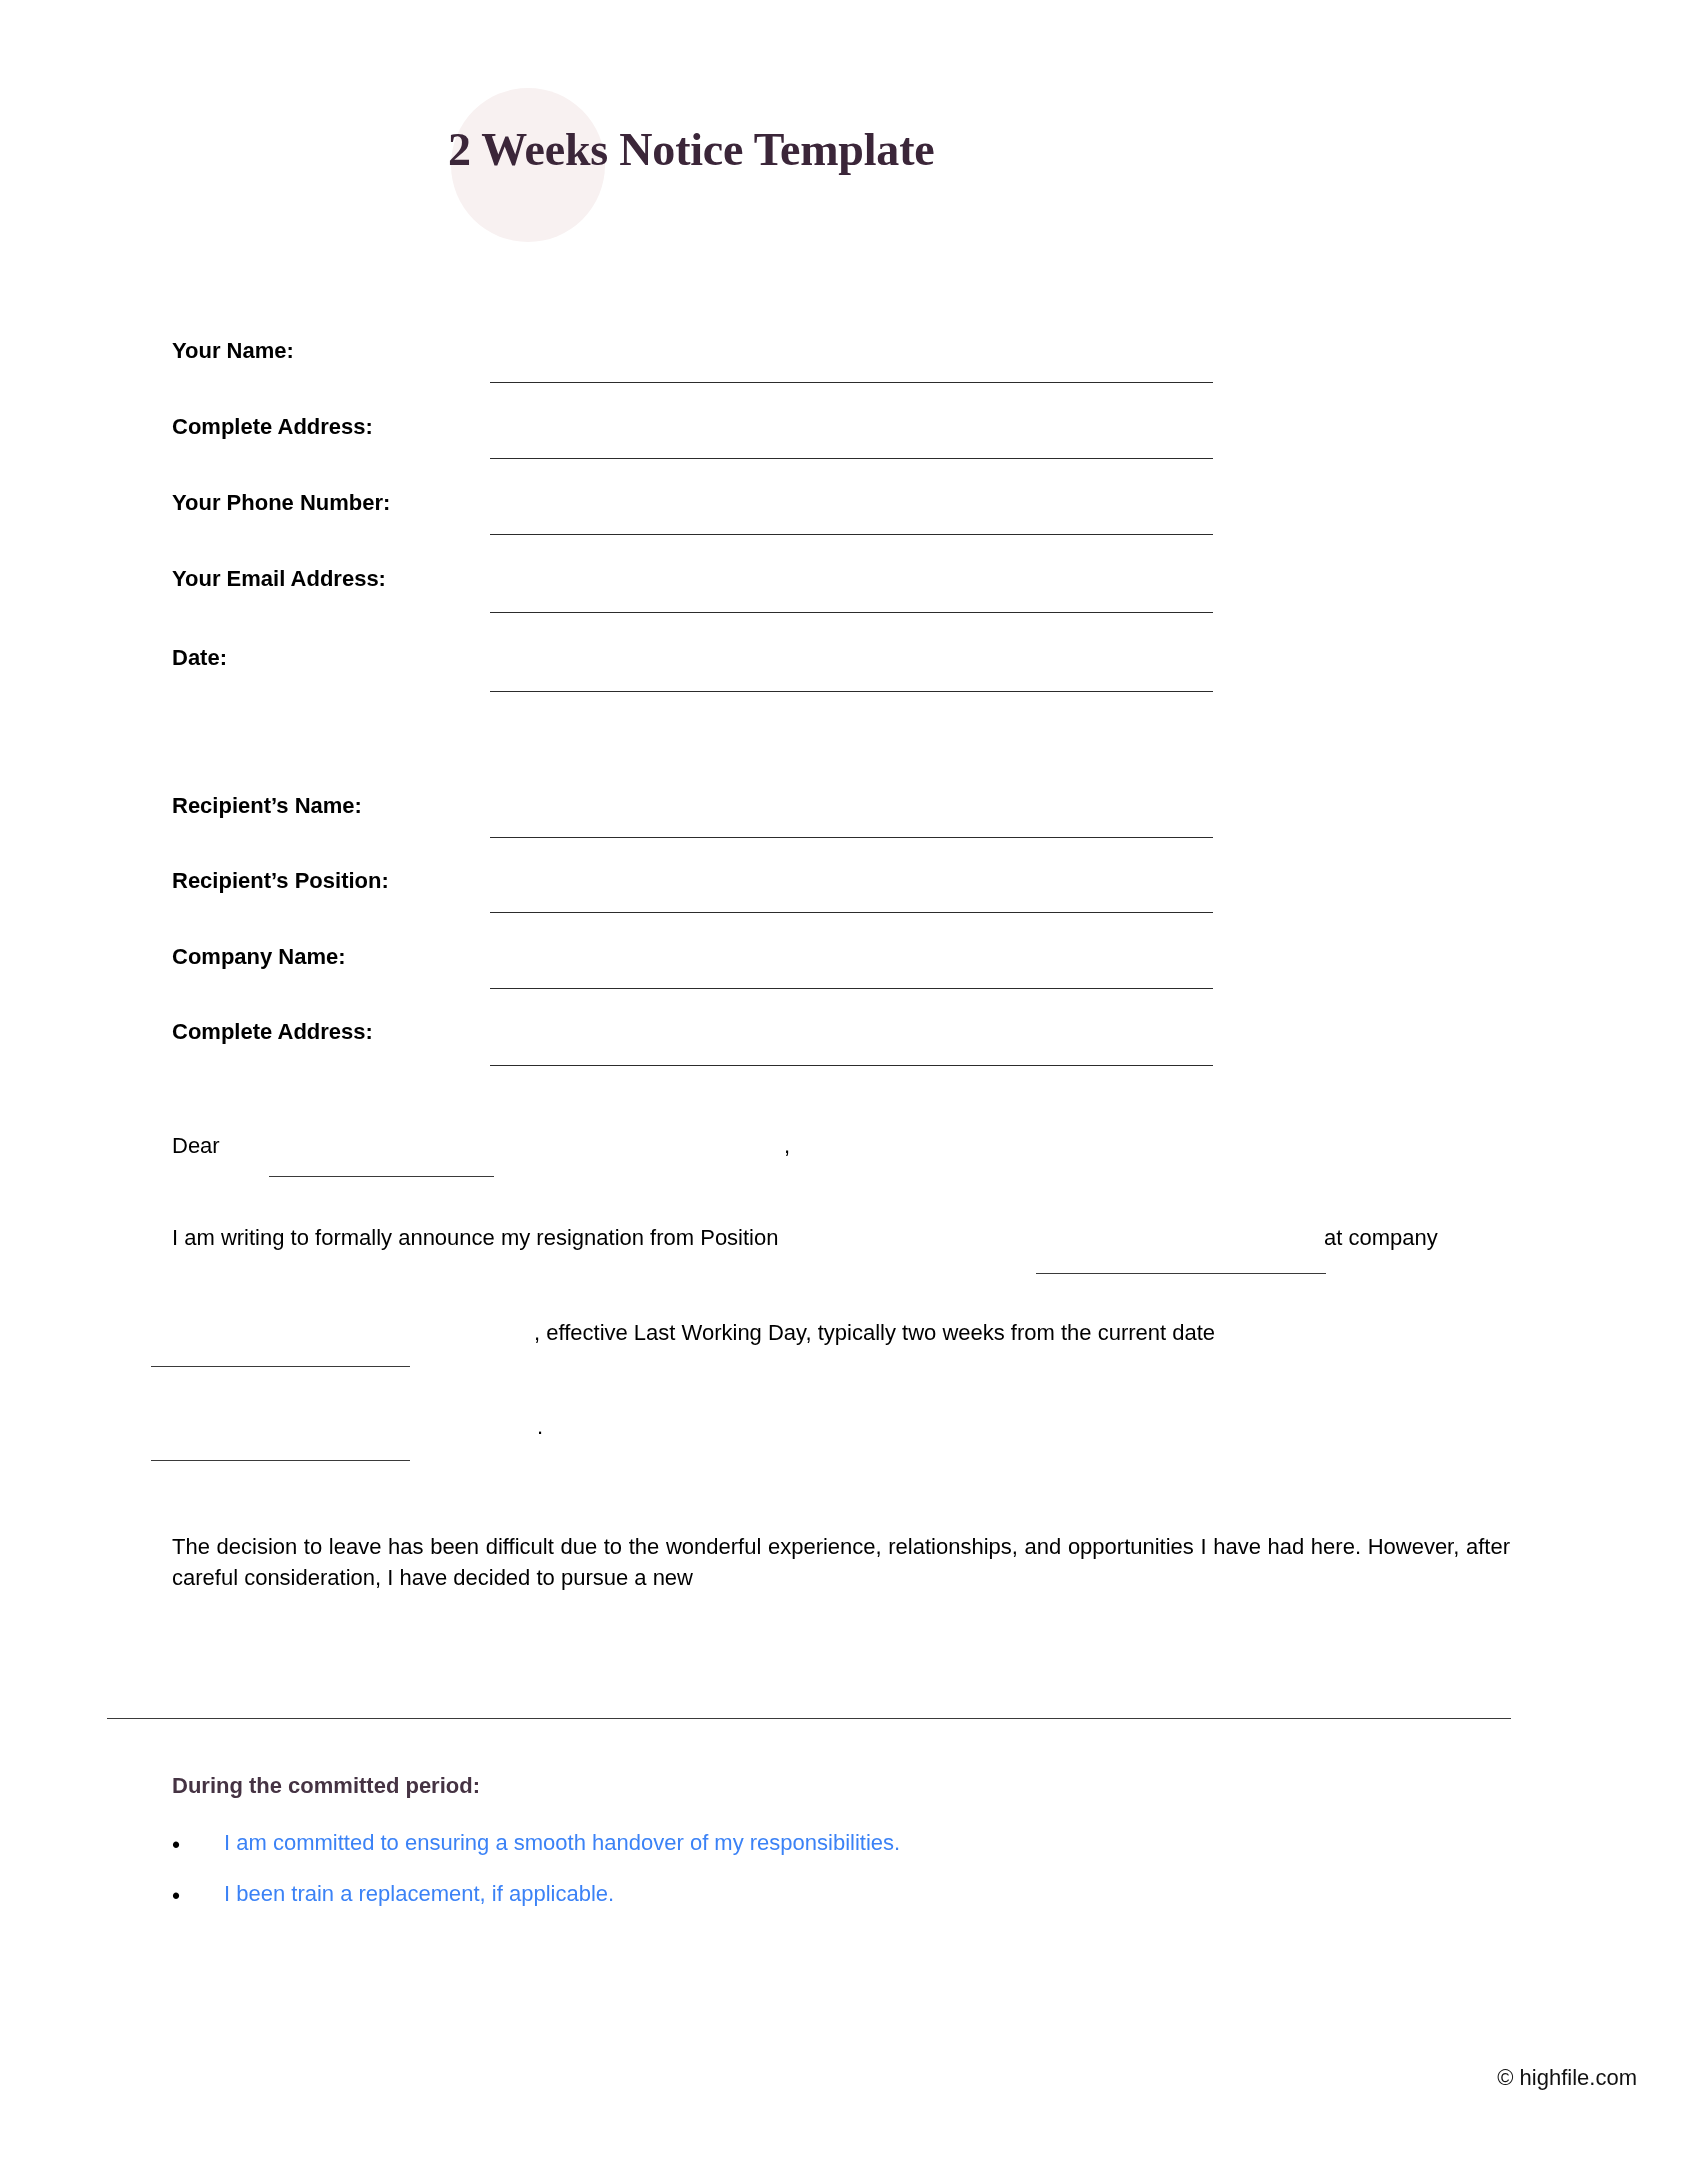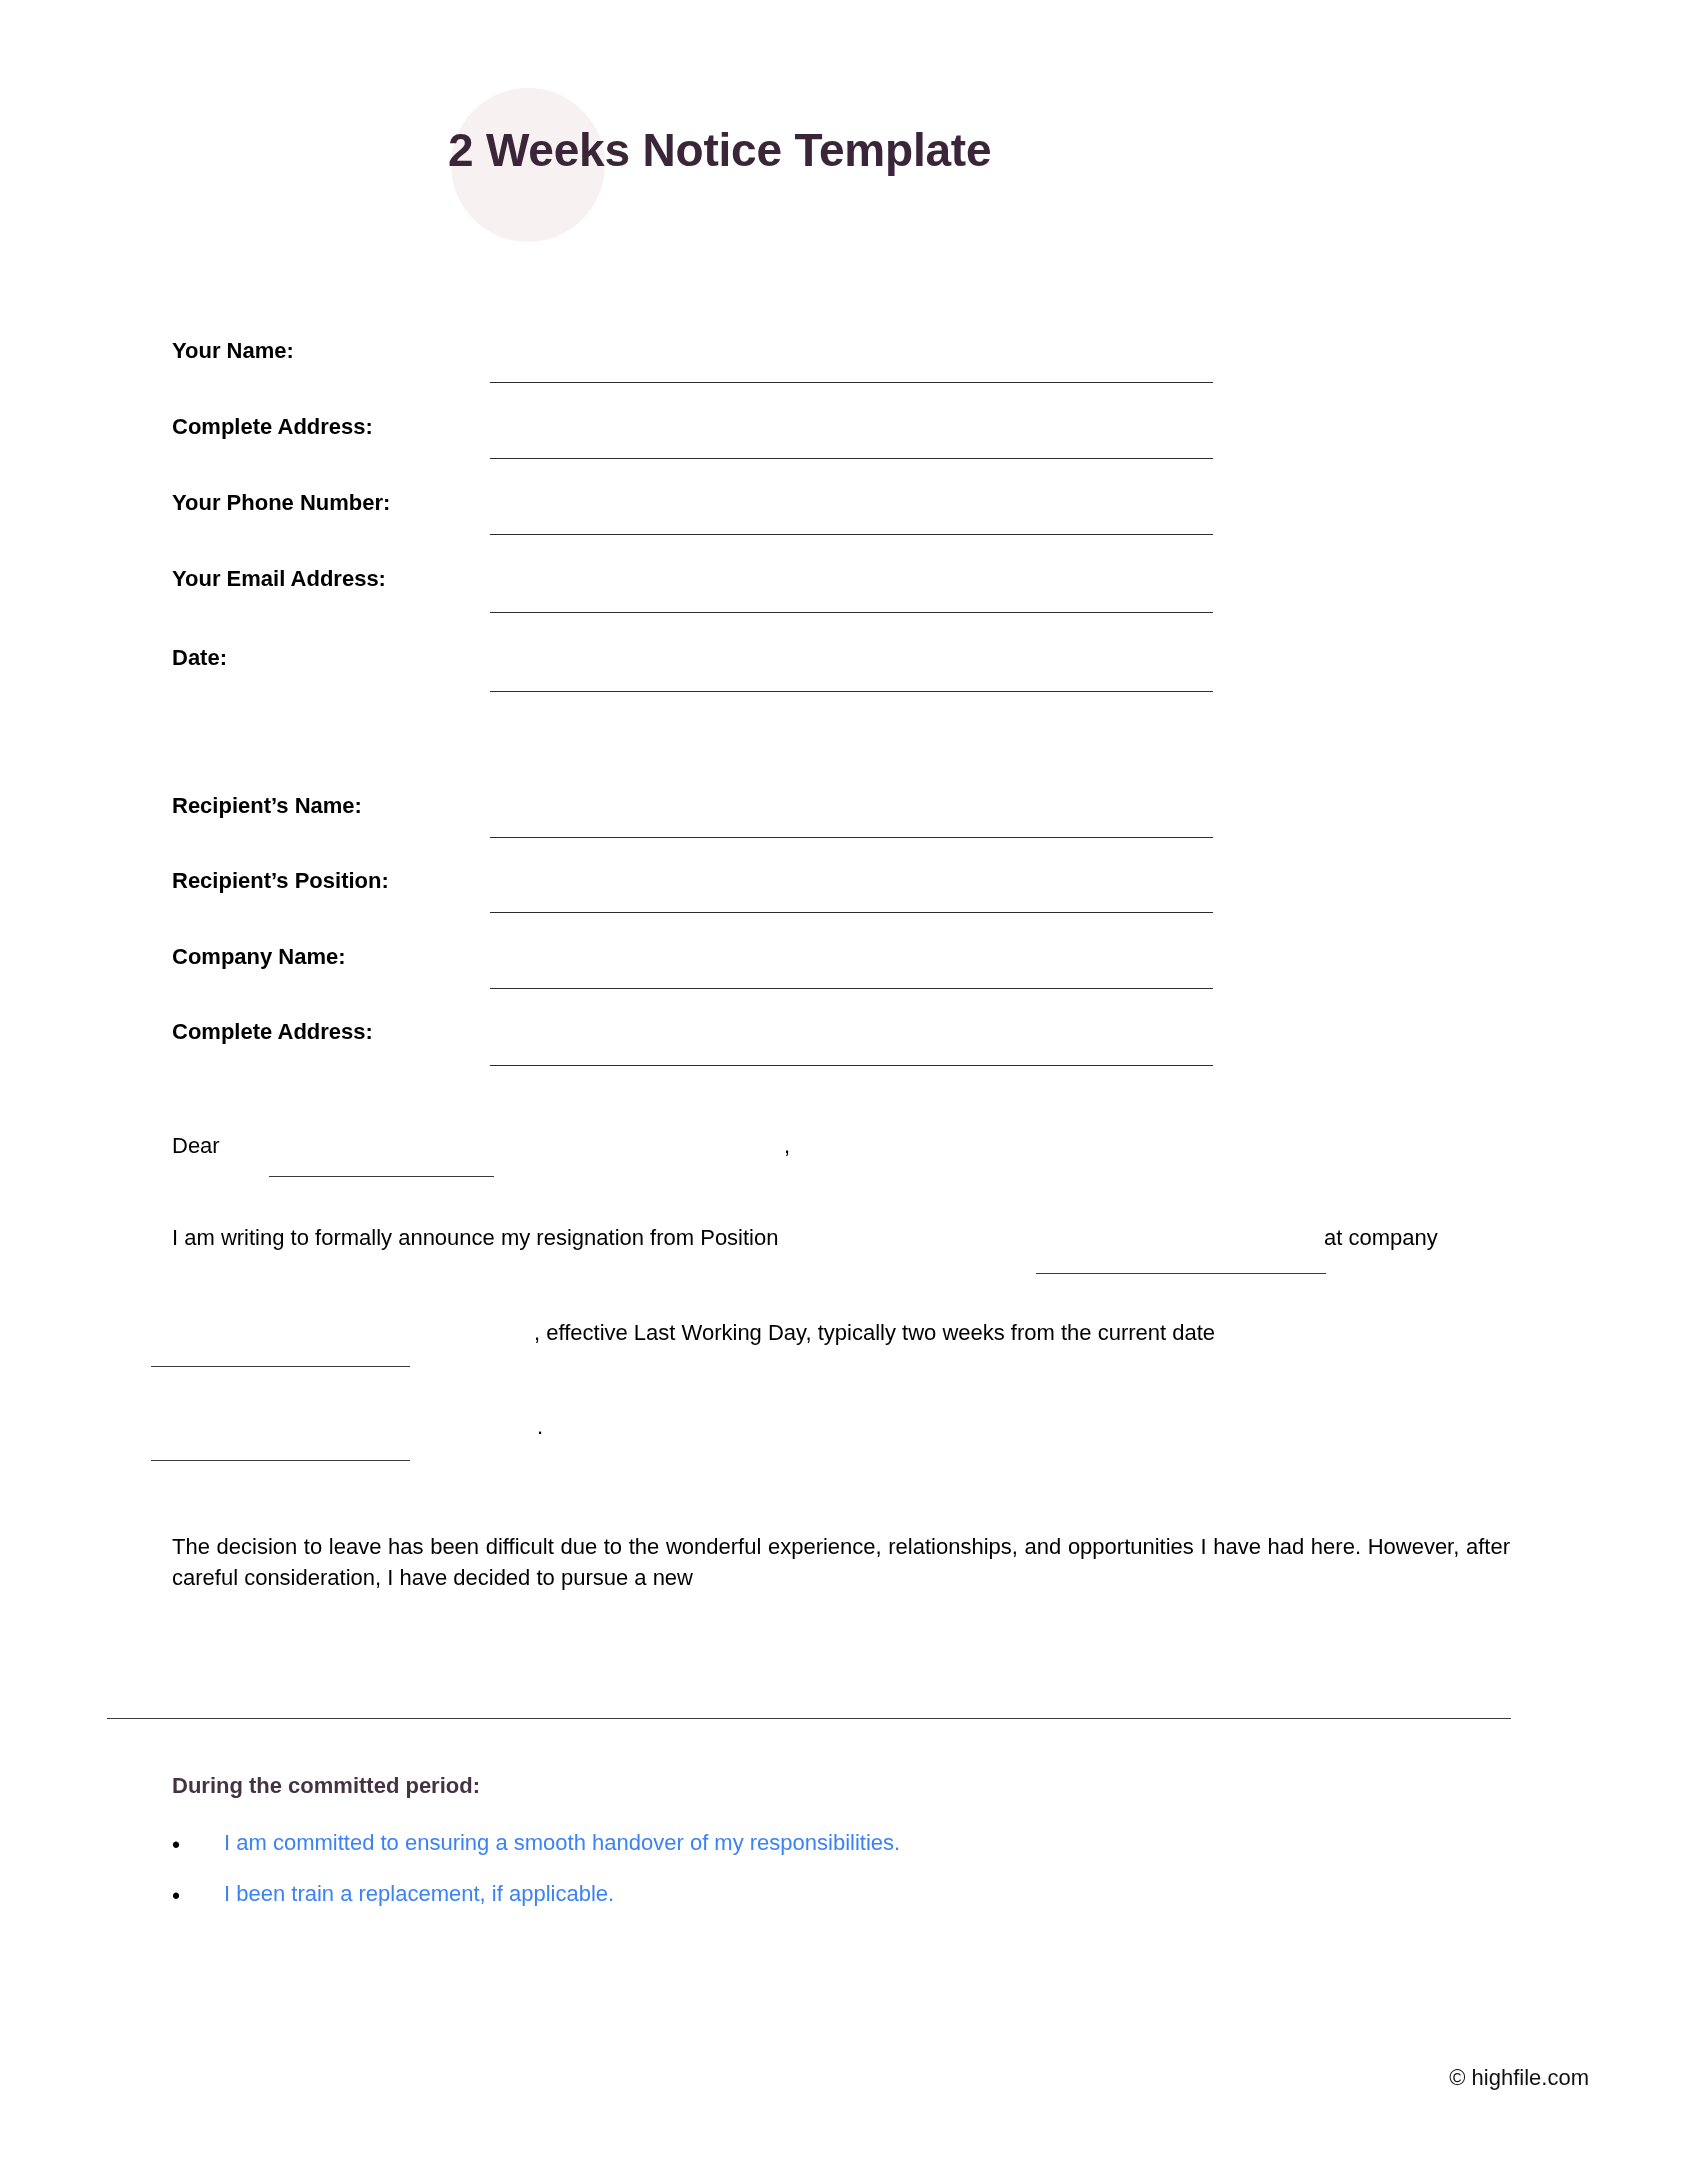--- a/index.html
+++ b/index.html
@@ -19,20 +19,21 @@
     overflow: hidden;
   }
 
   
   #header-band {
     position: absolute;
     left: 0;
     top: 0;
     width: 1685px;
     height: 290px;
+    font-family: Liberation Serif, serif;
   }
   #title-circle {
     position: absolute;
     left: 451px;
     top: 88px;
     width: 154px;
     height: 154px;
     border-radius: 50%;
     background: #f8f1f1;
   }
@@ -142,20 +143,21 @@
   
   #footer-credit {
     position: absolute;
     left: 0;
     top: 2065px;
     width: 1589px;
     text-align: right;
     font-size: 22px;
     color: #111111;
     white-space: nowrap;
+    padding-left: 48px;
   }
 </style>
 </head>
 <body>
 
 <div id="page">
 
   <div id="header-band">
     <div id="title-circle"></div>
     <div id="doc-title">2 Weeks Notice Template</div>

